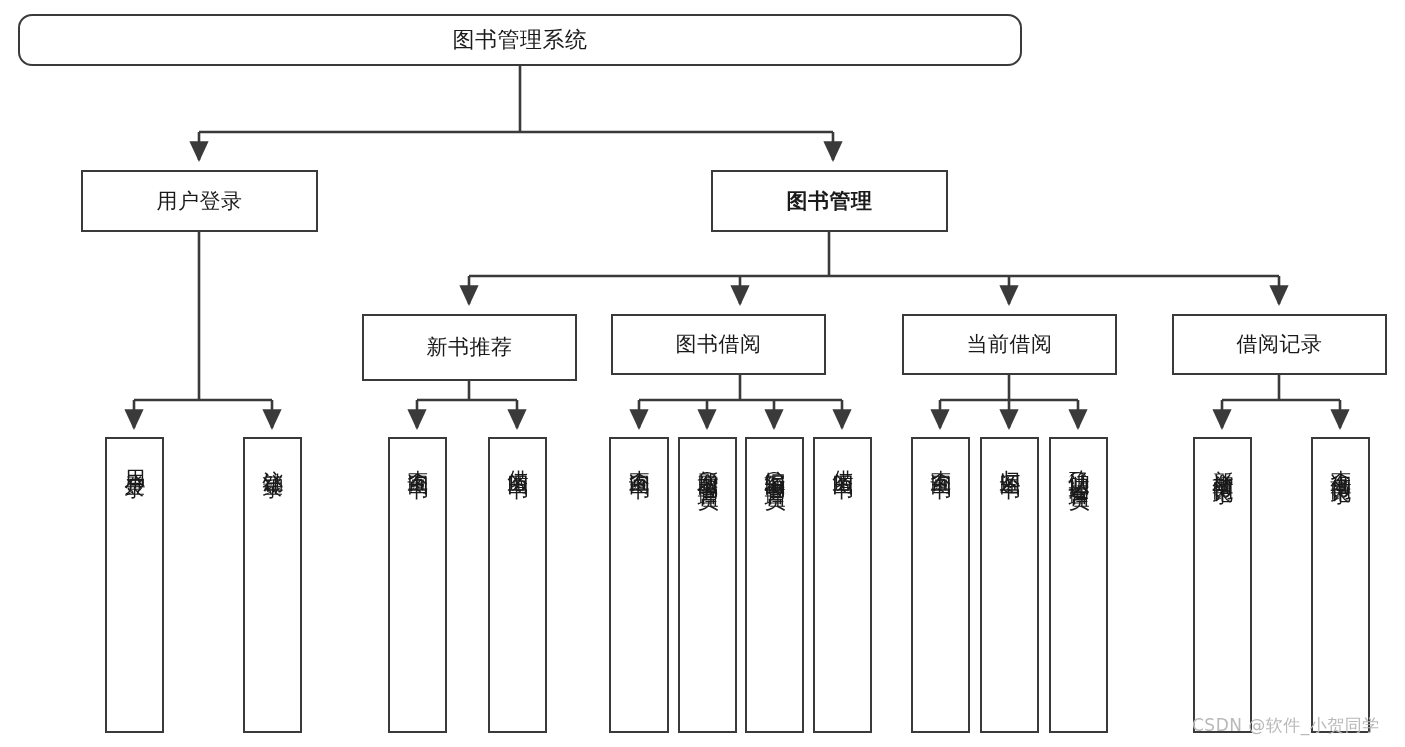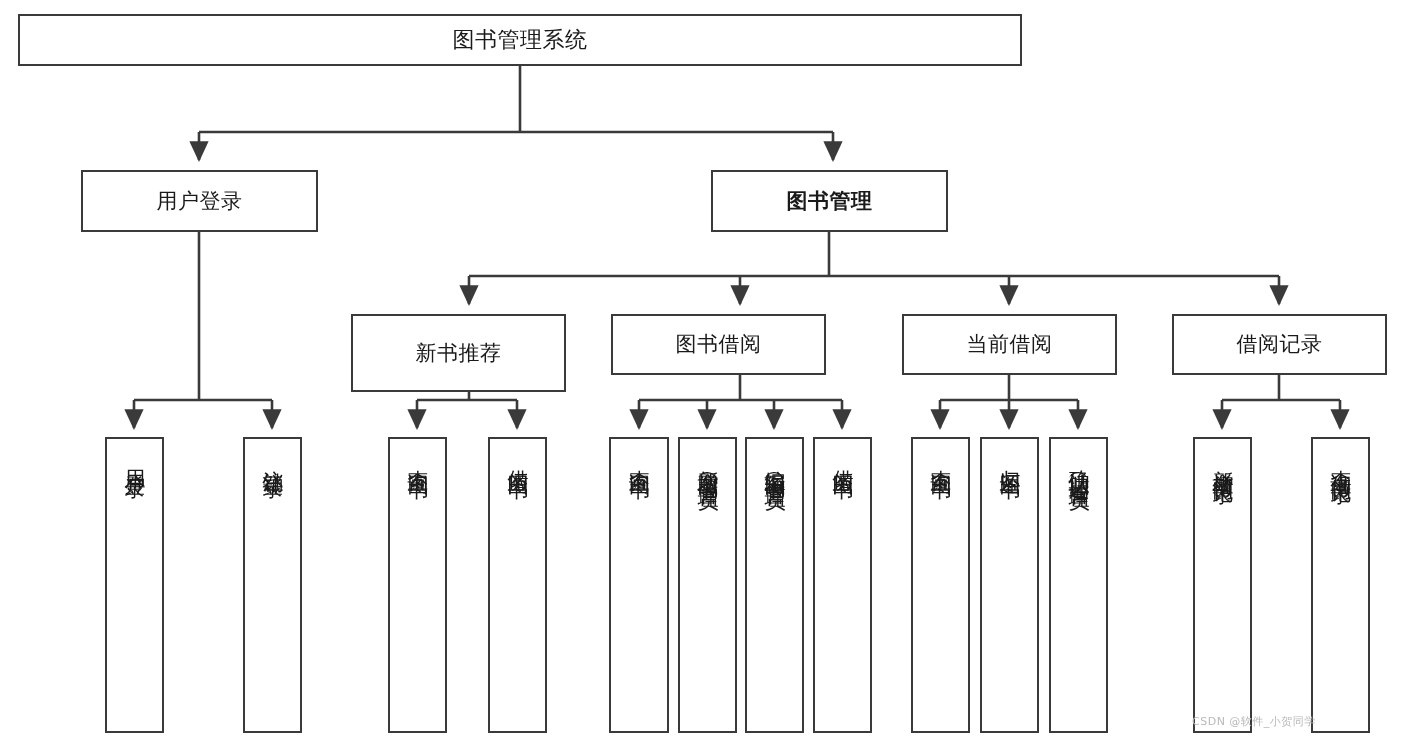--- a/index.html
+++ b/index.html
@@ -55,21 +55,21 @@
     text-orientation: upright;
     font-size: 21px;
     letter-spacing: 3px;
     line-height: 1.0;
   }
   #node-root .label { font-size: 22px; }
   .watermark {
     position: absolute;
     left: 1192px;
     top: 714px;
-    font-size: 11px;
+    font-size: 17px;
     color: #b9b9b9;
     white-space: nowrap;
     letter-spacing: 0.5px;
     font-family: "DejaVu Sans", "Liberation Sans", sans-serif;
   }
 </style>
 </head>
 <body>
 
 <div id="diagram-root">
@@ -117,33 +117,33 @@
       <path d="M1009,400 L1009,428" marker-end="url(#arrow)"></path>
       <path d="M1078,400 L1078,428" marker-end="url(#arrow)"></path>
 
       <path d="M1279,375 L1279,400"></path>
       <path d="M1222,400 L1340,400"></path>
       <path d="M1222,400 L1222,428" marker-end="url(#arrow)"></path>
       <path d="M1340,400 L1340,428" marker-end="url(#arrow)"></path>
     </g>
   </svg>
 
-  <div class="node horiz" id="node-root" style="left:18px; top:14px; width:1004px; height:52px;">
+  <div class="node horiz" id="node-root" style="left:18px; top:14px; width:1004px; height:52px;border-radius:14px;">
     <span class="label">图书管理系统</span>
   </div>
 
   <div class="node horiz" style="left:81px; top:170px; width:237px; height:62px;">
     <span class="label">用户登录</span>
   </div>
 
   <div class="node horiz" style="left:711px; top:170px; width:237px; height:62px;font-weight:bold;">
     <span class="label">图书管理</span>
   </div>
 
-  <div class="node horiz" style="left:351px; top:314px; width:215px; height:78px;">
+  <div class="node horiz" style="left:362px; top:314px; width:215px; height:67px;">
     <span class="label">新书推荐</span>
   </div>
 
   <div class="node horiz" style="left:611px; top:314px; width:215px; height:61px;">
     <span class="label">图书借阅</span>
   </div>
 
   <div class="node horiz" style="left:902px; top:314px; width:215px; height:61px;">
     <span class="label">当前借阅</span>
   </div>

